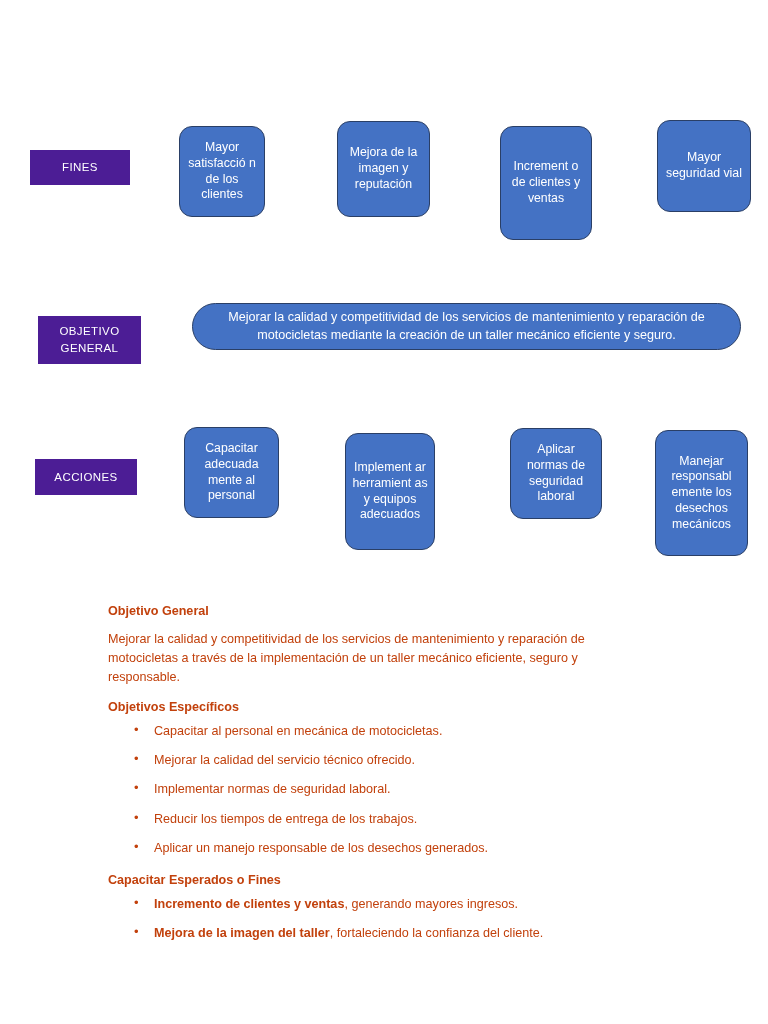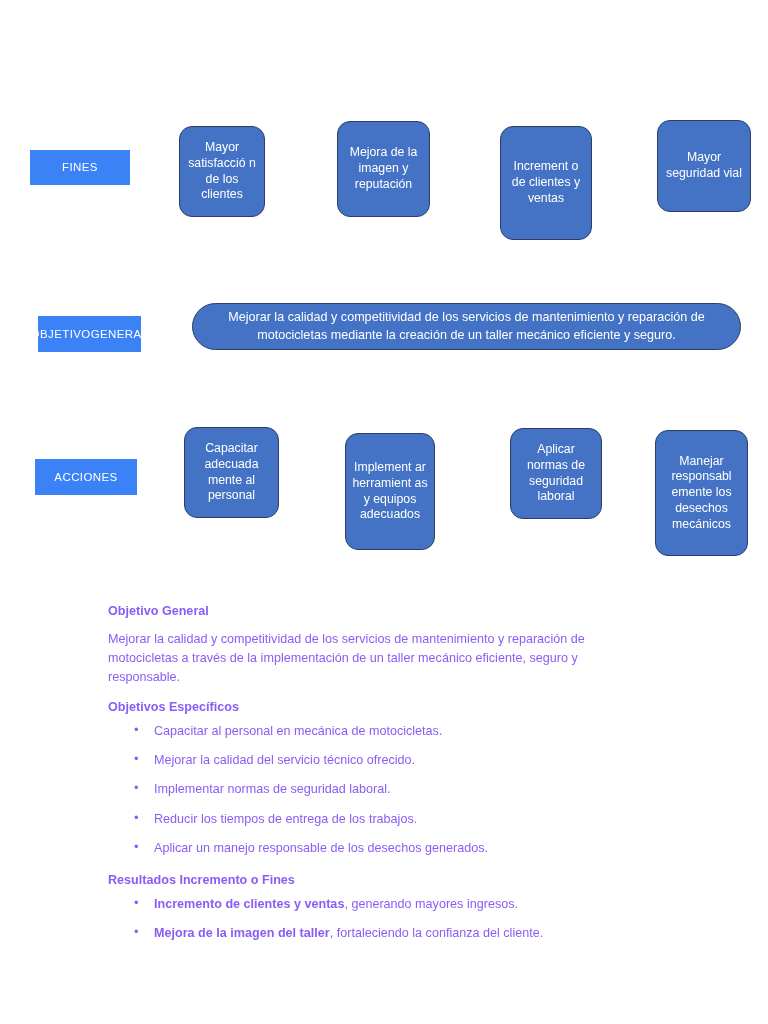--- a/index.html
+++ b/index.html
@@ -26,21 +26,21 @@
   
   .diagram {
     position: absolute;
     left: 0; top: 0;
     width: 768px;
     height: 580px;
   }
 
   .row-label {
     position: absolute;
-    background: #3b82f6;
+    background: #4c1d95;
     color: #ffffff;
     display: flex;
     align-items: center;
     justify-content: center;
     text-align: center;
     font-size: 11.5px;
     letter-spacing: 0.4px;
     line-height: 1.45;
     box-sizing: border-box;
     padding: 2px 4px;
@@ -71,21 +71,21 @@
   }
 
   
   .textblock {
     position: absolute;
     left: 108px;
     top: 602px;
     width: 512px;
     font-size: 12.6px;
     line-height: 1.52;
-    color: #8b5cf6;
+    color: #c2410c;
   }
 
   .t-head {
     font-weight: bold;
     margin: 0 0 9px 0;
     font-size: 12.6px;
   }
 
   .t-para {
     margin: 0 0 9px 0;
@@ -135,21 +135,21 @@
     </div>
 
     <div class="node" style="left:179px; top:126px; width:86px; height:91px;">Mayor satisfacció n de los clientes</div>
 
     <div class="node" style="left:337px; top:121px; width:93px; height:96px;">Mejora de la imagen y reputación</div>
 
     <div class="node" style="left:500px; top:126px; width:92px; height:114px;">Increment o de clientes y ventas</div>
 
     <div class="node" style="left:657px; top:120px; width:94px; height:92px;">Mayor seguridad vial</div>
 
-    <div class="row-label" style="left:38px; top:316px; width:103px; height:36px; flex-direction:row;">
+    <div class="row-label" style="left:38px; top:316px; width:103px; height:48px; flex-direction:column;">
       <span>OBJETIVO</span>
       <span>GENERAL</span>
     </div>
 
     <div class="node wide" style="left:192px; top:303px; width:549px; height:47px;">Mejorar la calidad y competitividad de los servicios de mantenimiento y reparación de motocicletas mediante la creación de un taller mecánico eficiente y seguro.</div>
 
     <div class="row-label" style="left:35px; top:459px; width:102px; height:36px;">
       <span>ACCIONES</span>
     </div>
 
@@ -182,21 +182,21 @@
         <span>Implementar normas de seguridad laboral.</span>
       </li>
       <li>
         <span>Reducir los tiempos de entrega de los trabajos.</span>
       </li>
       <li>
         <span>Aplicar un manejo responsable de los desechos generados.</span>
       </li>
     </ul>
 
-    <div class="t-head-2" style="margin-top:14px;">Resultados Incremento o Fines</div>
+    <div class="t-head-2" style="margin-top:14px;">Capacitar Esperados o Fines</div>
 
     <ul class="bullets">
       <li>
         <span class="lead">Incremento de clientes y ventas</span><span>, generando mayores ingresos.</span>
       </li>
       <li>
         <span class="lead">Mejora de la imagen del taller</span><span>, fortaleciendo la confianza del cliente.</span>
       </li>
     </ul>
 

